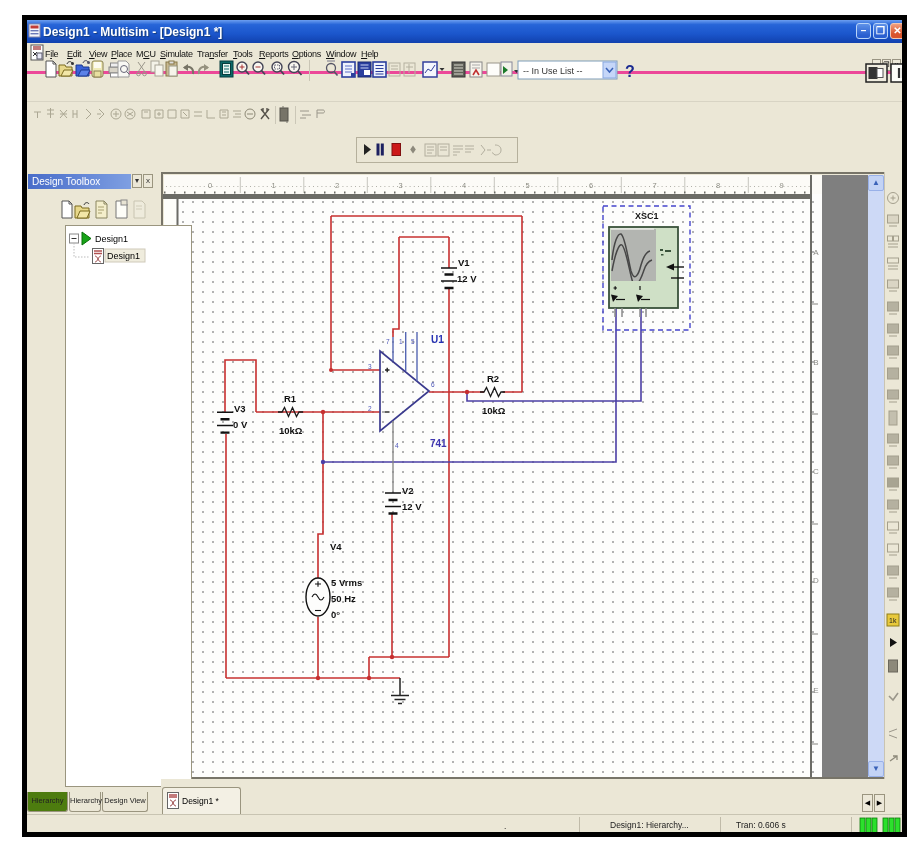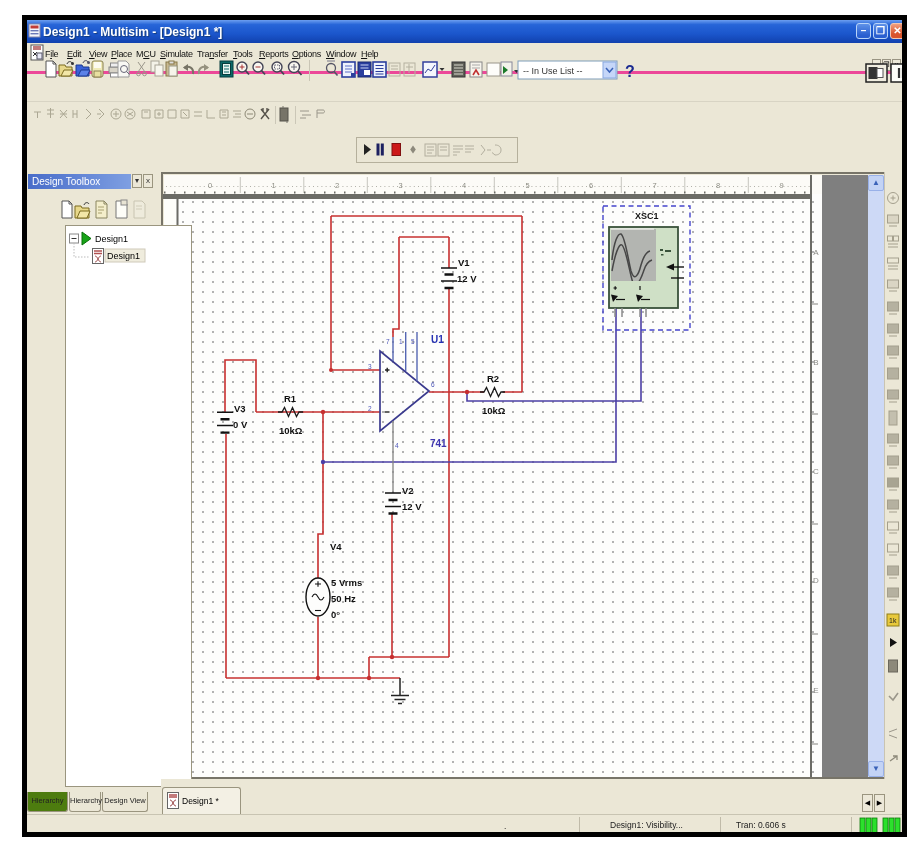--- a/index.html
+++ b/index.html
@@ -593,21 +593,21 @@
    <span class="abs" style="left:19px;top:8px;font-size:8.5px;color:#000;">Design1 *</span>
  </div>
  <div class="abs" style="left:835px;top:774px;width:11px;height:18px;border:1px solid #9a957f;background:#ece8d8;text-align:center;font-size:7px;line-height:16px;">◀</div>
  <div class="abs" style="left:847px;top:774px;width:11px;height:18px;border:1px solid #9a957f;background:#ece8d8;text-align:center;font-size:7px;line-height:16px;">▶</div>
 
  <div id="statusbar" class="abs">
    <div class="abs" style="left:0;top:2px;width:553px;height:16px;border-right:1px solid #c0bba9;"></div>
    <div class="abs" style="left:554px;top:2px;width:140px;height:16px;border-right:1px solid #c0bba9;"></div>
    <div class="abs" style="left:695px;top:2px;width:130px;height:16px;border-right:1px solid #c0bba9;"></div>
    <span class="abs" style="left:477px;top:6px;">.</span>
-   <span class="abs" style="left:583px;top:5px;">Design1: Visibility...</span>
+   <span class="abs" style="left:583px;top:5px;">Design1: Hierarchy...</span>
    <span class="abs" style="left:709px;top:5px;">Tran: 0.606 s</span>
    <svg class="abs" style="left:833px;top:3px" width="42" height="17" viewBox="0 0 42 17">
      <g stroke="#0a7a0a" stroke-width="0.8">
        <rect x="0" y="0" width="5" height="16" fill="#2ce02c"></rect>
        <rect x="6" y="0" width="5" height="16" fill="#2ce02c"></rect>
        <rect x="12" y="0" width="5" height="16" fill="#2ce02c"></rect>
        <rect x="23" y="0" width="5" height="16" fill="#2ce02c"></rect>
        <rect x="29" y="0" width="5" height="16" fill="#2ce02c"></rect>
        <rect x="35" y="0" width="5" height="16" fill="#2ce02c"></rect>
      </g>

